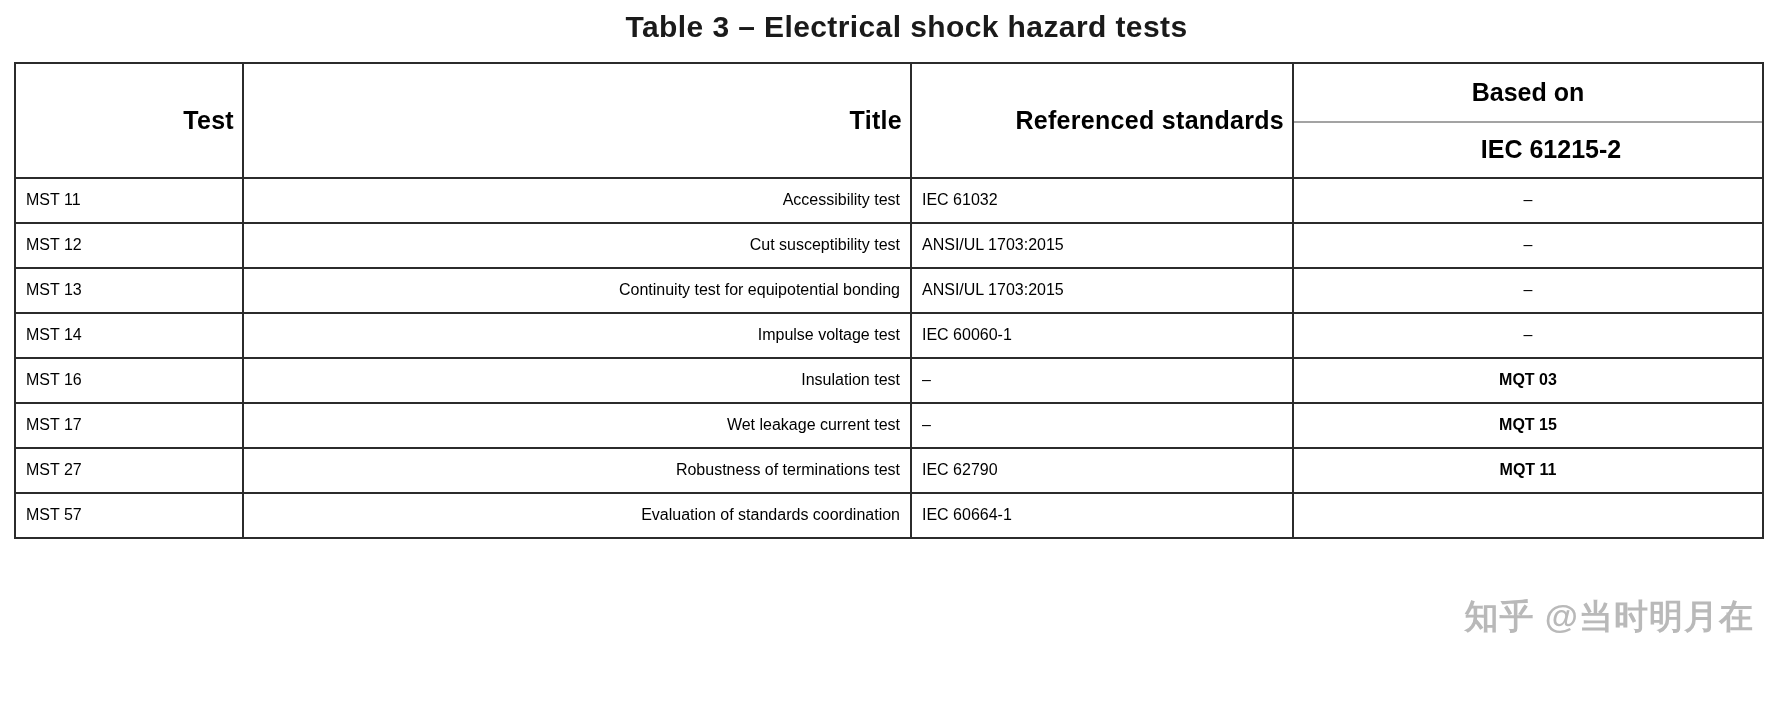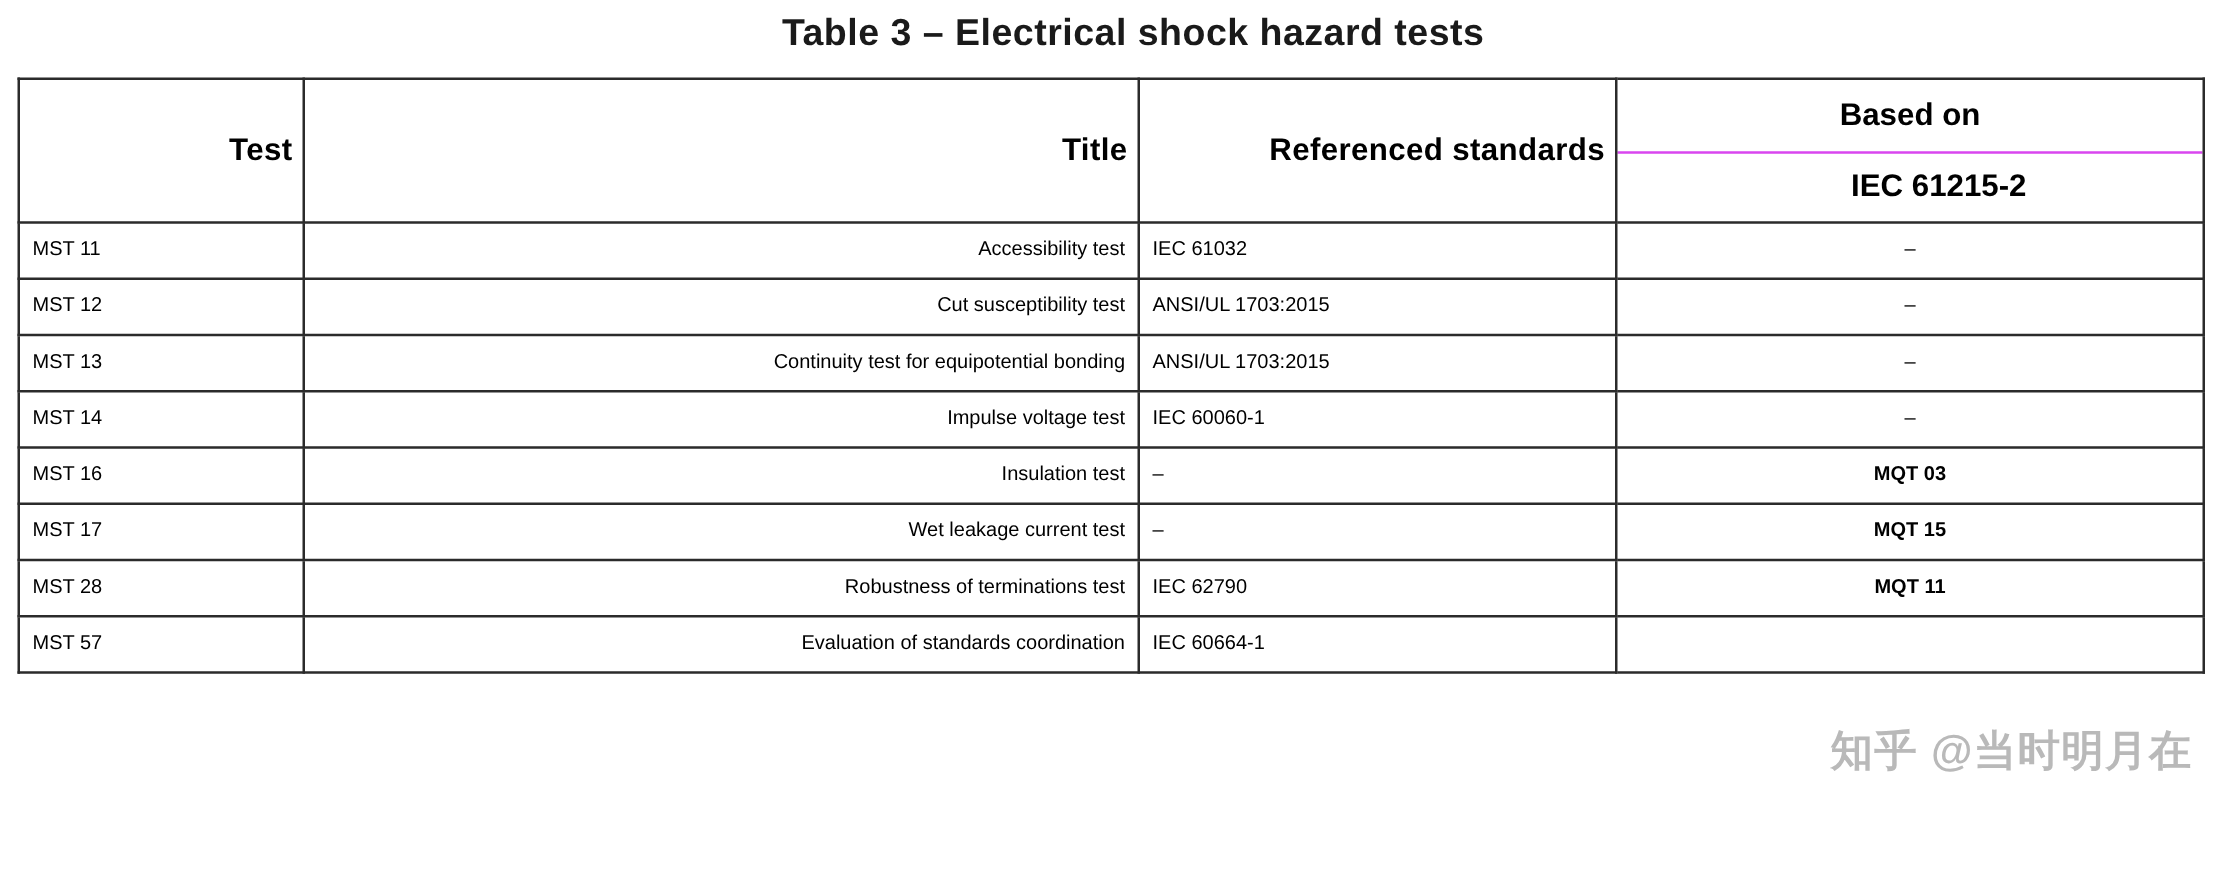--- a/index.html
+++ b/index.html
@@ -61,21 +61,21 @@
   th.title-head .hcell,
   th.ref-head .hcell {
     padding-top: 16px;
     padding-bottom: 16px;
   }
   .based-top {
     text-align: center;
     font-size: 25px;
     font-weight: bold;
     padding: 14px 8px 14px;
-    border-bottom: 2px solid #d946ef;
+    border-bottom: 2px solid #a3a3a3;
   }
   .based-sub {
     text-align: center;
     font-size: 25px;
     font-weight: bold;
     padding: 12px 8px 13px;
     margin-left: 46px;
   }
   td .cell {
     font-size: 16px;
@@ -85,21 +85,21 @@
   }
   td.c-test .cell { text-align: left; padding-left: 10px; }
   td.c-title .cell { text-align: right; padding-left: 14px; }
   td.c-ref .cell { }
   td.c-based .cell { text-align: center; font-weight: bold; }
   td.c-based .cell.dash { font-weight: normal; }
 
   .watermark {
     position: absolute;
     right: 28px;
-    bottom: 86px;
+    bottom: 70px;
     font-size: 34px;
     color: #b9b9b9;
     font-weight: bold;
     letter-spacing: 1px;
     pointer-events: none;
     white-space: nowrap;
   }
   .watermark .zh-logo { font-size: 34px; }
 </style>
 </head>
@@ -214,21 +214,21 @@
             </td>
           <td class="c-ref">
               <div class="cell">–</div>
             </td>
           <td class="c-based">
               <div class="cell">MQT 15</div>
             </td>
         </tr>
         <tr>
           <td class="c-test">
-              <div class="cell">MST 28</div>
+              <div class="cell">MST 27</div>
             </td>
           <td class="c-title">
               <div class="cell">Robustness of terminations test</div>
             </td>
           <td class="c-ref">
               <div class="cell">IEC 62790</div>
             </td>
           <td class="c-based">
               <div class="cell">MQT 11</div>
             </td>

